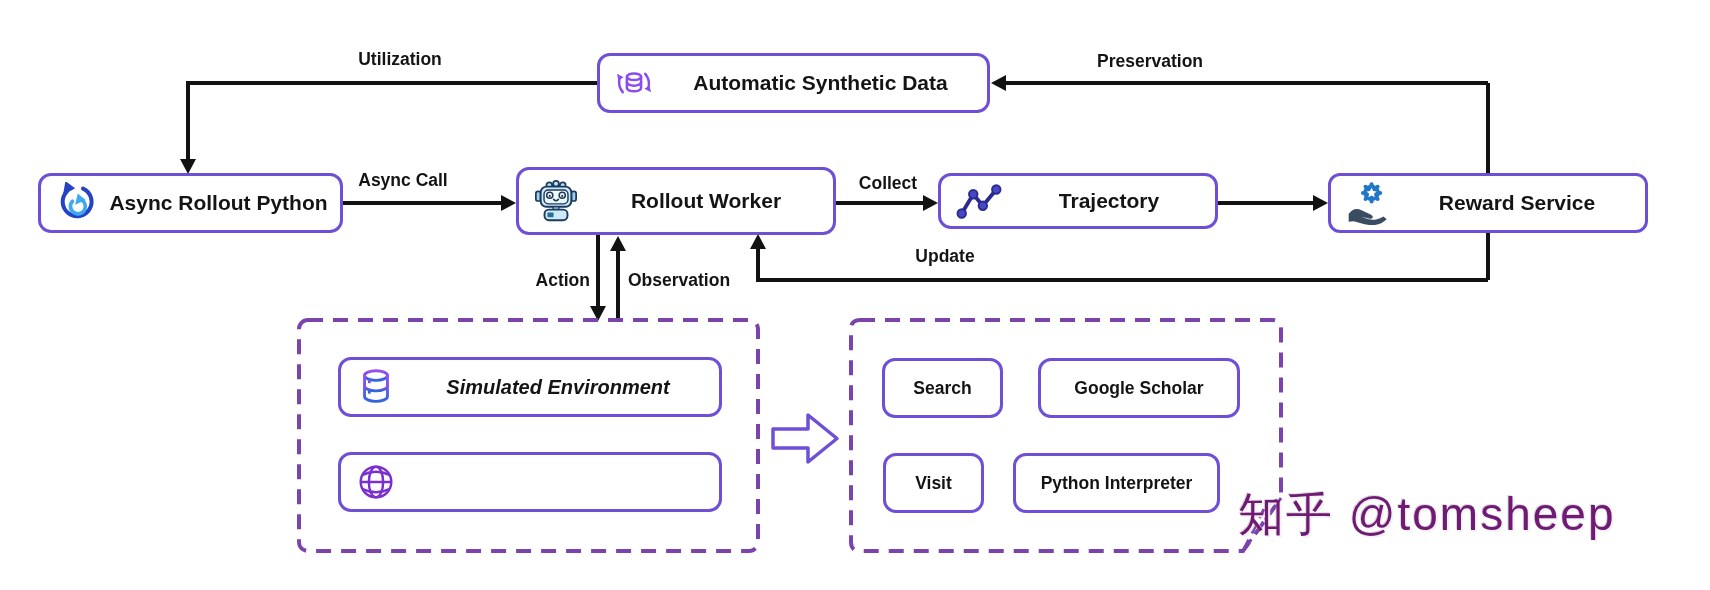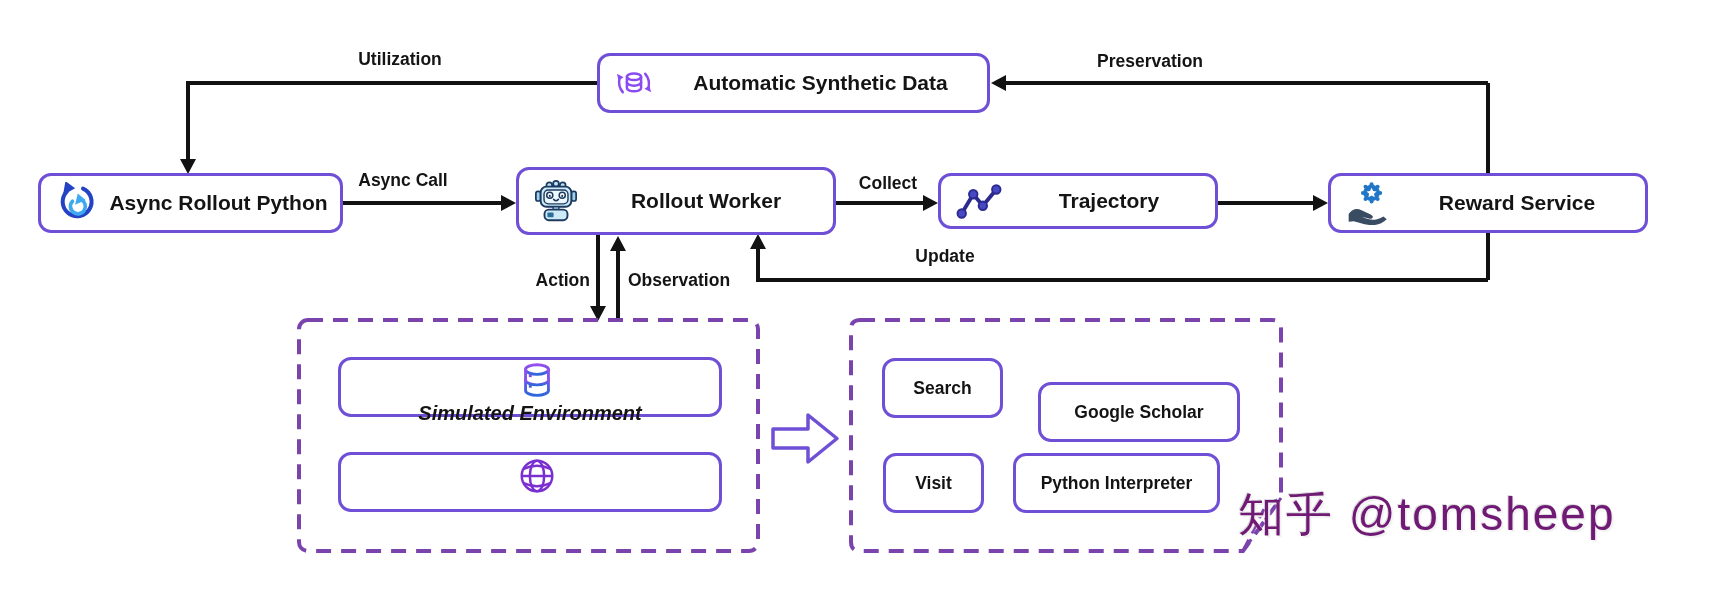--- a/index.html
+++ b/index.html
@@ -9,21 +9,21 @@
   }
   .arrow-layer{position:absolute;left:0;top:0;z-index:1;}
   .node{
     position:absolute;z-index:2;box-sizing:border-box;background:#ffffff;
     border:3.5px solid #6e4fd6;border-radius:13px;
     display:flex;align-items:center;font-weight:700;
   }
   .node .icon{flex:0 0 auto;margin-left:14px;display:flex;align-items:center;}
   .node .lbl{flex:1 1 auto;text-align:center;padding-right:0;white-space:nowrap;}
   .big{font-size:21px;}
-  .env{font-size:20px;font-style:italic;flex-direction:column;}
+  .env{font-size:20px;font-style:italic;}
   .tool{
     position:absolute;z-index:2;box-sizing:border-box;background:#ffffff;
     border:3.5px solid #6e4fd6;border-radius:13px;
     display:flex;align-items:center;justify-content:center;
     font-weight:700;font-size:17.5px;white-space:nowrap;
   }
   .edge-label{
     position:absolute;z-index:3;font-weight:700;font-size:17.5px;
     text-align:center;white-space:nowrap;
   }
@@ -143,21 +143,21 @@
         <polyline points="7,34 19,14 29,26 43,9" fill="none" stroke="#2b2b8f" stroke-width="4" stroke-linejoin="round" stroke-linecap="round"></polyline>
         <circle cx="7" cy="34" r="4.4" fill="#4848c4" stroke="#2b2b8f" stroke-width="2"></circle>
         <circle cx="19" cy="14" r="4.4" fill="#4848c4" stroke="#2b2b8f" stroke-width="2"></circle>
         <circle cx="29" cy="26" r="4.4" fill="#4848c4" stroke="#2b2b8f" stroke-width="2"></circle>
         <circle cx="43" cy="9" r="4.4" fill="#4848c4" stroke="#2b2b8f" stroke-width="2"></circle>
       </svg>
     </span>
     <span class="lbl">Trajectory</span>
   </div>
 
-  <div class="node big" style="left:1328px;top:173px;width:320px;height:60px;">
+  <div class="node big" style="left:1328px;top:173px;width:320px;height:60px;border-radius:12px;">
     <span class="icon">
       <svg width="44" height="44" viewBox="0 0 48 48">
         <g fill="#2176c7">
           <circle cx="29" cy="13" r="9"></circle>
           <circle cx="29" cy="3.6" r="2.2"></circle>
             <circle cx="29" cy="22.4" r="2.2"></circle>
           <circle cx="19.6" cy="13" r="2.2"></circle>
             <circle cx="38.4" cy="13" r="2.2"></circle>
           <circle cx="22.4" cy="6.4" r="2.2"></circle>
             <circle cx="35.6" cy="6.4" r="2.2"></circle>
@@ -202,21 +202,21 @@
           <path d="M8 29.5 q14 6.5 28 0"></path>
           <path d="M6 22 H38"></path>
         </g>
       </svg>
     </span>
   </div>
 
   <div class="tool" style="left:882px;top:358px;width:121px;height:60px;">
     <span>Search</span>
   </div>
-  <div class="tool" style="left:1038px;top:358px;width:202px;height:60px;margin-top:24px;">
+  <div class="tool" style="left:1038px;top:358px;width:202px;height:60px;">
     <span>Google Scholar</span>
   </div>
   <div class="tool" style="left:883px;top:453px;width:101px;height:60px;">
     <span>Visit</span>
   </div>
   <div class="tool" style="left:1013px;top:453px;width:207px;height:60px;">
     <span>Python Interpreter</span>
   </div>
 
   <div class="watermark">知乎 @tomsheep</div>

